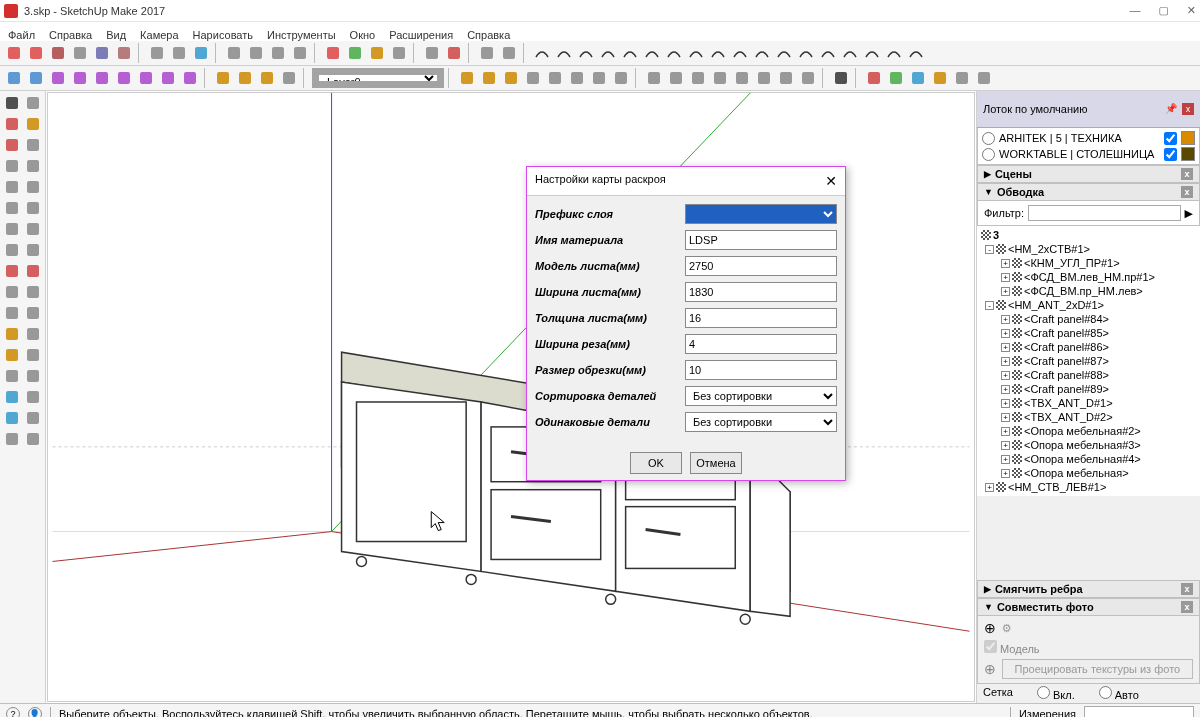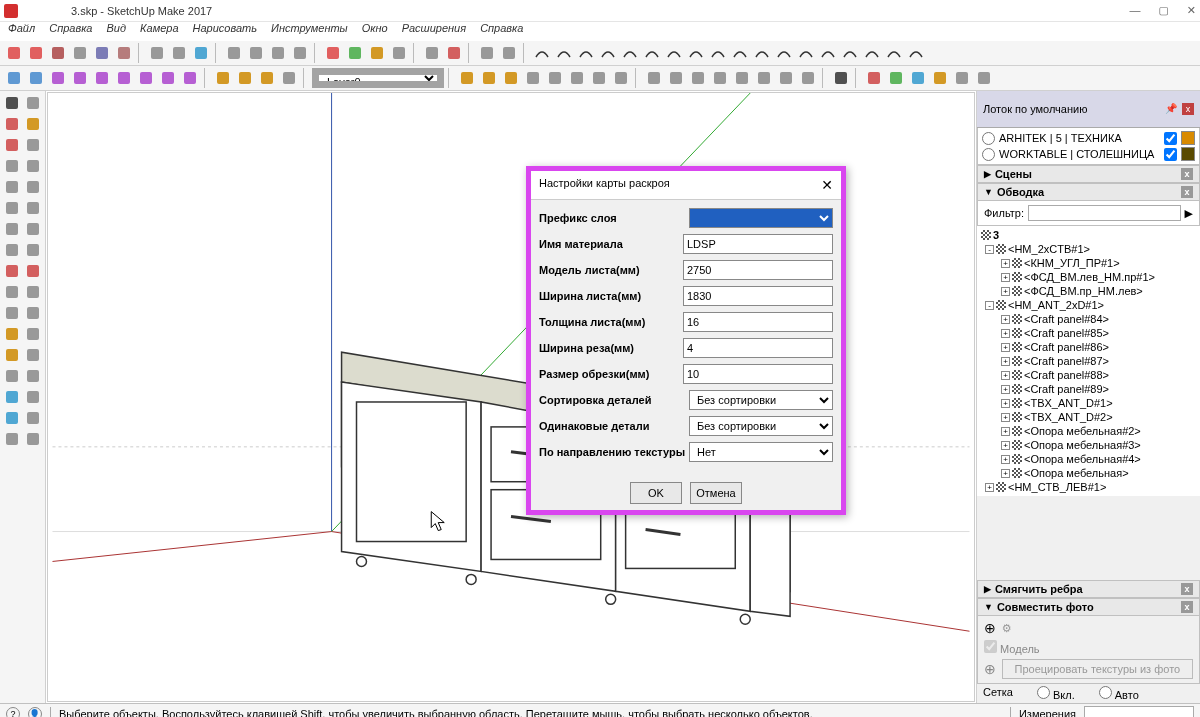--- a/index.html
+++ b/index.html
@@ -1,21 +1,21 @@
 <!DOCTYPE html>
 <html><head>
 <meta charset="utf-8">
 <style>
 * { margin:0; padding:0; box-sizing:border-box; font-family:"Segoe UI",Tahoma,sans-serif; font-size:11px; }
 body { background:#fff; width:1200px; height:717px; overflow:hidden; position:relative; }
 .titlebar { height:22px; background:#fff; display:flex; align-items:center; padding:0 4px; border-bottom:1px solid #e5e5e5; }
 .titlebar .logo { width:14px; height:14px; background:#d32f2f; border-radius:2px; margin-right:6px; }
-.titlebar .title { color:#333;margin-left:47px; }
+.titlebar .title { color:#333; }
 .winbtns { margin-left:auto; display:flex; gap:18px; color:#666; font-size:13px; }
-.menubar { height:19px; display:flex; align-items:flex-start; gap:14px; padding:0 8px; color:#333;font-style:italic; }
+.menubar { height:19px; display:flex; align-items:flex-end; gap:14px; padding:0 8px; color:#333; }
 .menubar span { cursor:pointer; }
 .toolbar { display:flex; align-items:center; padding:2px 4px; gap:2px; border-bottom:1px solid #d0d0d0; background:#f5f5f5; }
 .toolbar .sep { width:5px; height:20px; border-left:1px solid #bbb; margin:0 2px; }
 .tbtn { width:20px; height:20px; display:flex; align-items:center; justify-content:center; cursor:pointer; border-radius:2px; }
 .tbtn svg { width:16px; height:16px; }
 .layer-select { height:20px; width:132px; border:7px solid #a3a3a3; background:#fff; padding:0 4px; font-size:11px; }
 .main { display:flex; height:612px; }
 .leftbar { width:46px; background:#f5f5f5; border-right:1px solid #d0d0d0; display:flex; flex-wrap:wrap; padding:2px; gap:1px; align-content:flex-start; }
 .leftbar .tbtn { width:20px; height:20px; }
 .canvas { flex:1; background:#fff; position:relative; overflow:hidden; border:1px solid #ccc; margin:1px; }
@@ -26,26 +26,26 @@
 .panel-body { background:#fff; border:1px solid #c0c0c0; border-top:none; padding:2px 4px; }
 .radio-row { display:flex; align-items:center; gap:4px; padding:1px 0; }
 .radio-row input[type=checkbox] { margin-left:auto; }
 .swatch { width:14px; height:14px; border:1px solid #888; }
 .filter-row { display:flex; align-items:center; gap:4px; padding:2px; }
 .filter-row input { flex:1; height:16px; border:1px solid #aaa; }
 .tree { background:#fff; height:270px; overflow:auto; font-size:11px; padding:2px; }
 .tree-row { display:flex; align-items:center; gap:2px; padding:0 0 0 2px; white-space:nowrap; height:14px; }
 .tree-row .exp { width:9px; height:9px; border:1px solid #888; font-size:8px; line-height:7px; text-align:center; cursor:pointer; }
 .tree-row .dots { width:10px; height:10px; background:repeating-conic-gradient(#555 0 25%,#fff 0 50%) 0 0/4px 4px; }
-.dialog { position:absolute; left:526px; top:166px; width:320px; background:#f0f0f0; border:5px solid #d946ef; box-shadow:2px 2px 8px rgba(0,0,0,.3); z-index:100; }
+.dialog { position:absolute; left:526px; top:166px; width:320px; background:#f0f0f0; border:1px solid #d946ef; box-shadow:2px 2px 8px rgba(0,0,0,.3); z-index:100; }
 .dialog-title { background:#fff; padding:6px 8px; border-bottom:1px solid #ccc; display:flex; }
 .dialog-title .x { margin-left:auto; cursor:pointer; font-size:14px; }
 .dialog-body { padding:8px; }
 .dlg-row { display:flex; align-items:center; margin-bottom:6px; }
-.dlg-row label { width:150px; font-weight:bold; }
+.dlg-row label { width:150px; font-weight:bold;font-style:italic; }
 .dlg-row input, .dlg-row select { flex:1; height:20px; border:1px solid #888; padding:0 3px; background:#fff; }
 .dlg-row select.blue { background:#2060c0; color:#fff; }
 .dlg-btns { display:flex; justify-content:center; gap:8px; padding:6px; }
 .dlg-btns button { width:52px; height:22px; border:1px solid #888; background:#e8e8e8; cursor:pointer; }
 .statusbar { height:20px; border-top:1px solid #c0c0c0; display:flex; align-items:center; padding:0 6px; gap:8px; background:#f5f5f5; }
 .status-circle { width:14px; height:14px; border:1px solid #888; border-radius:50%; display:inline-flex; align-items:center; justify-content:center; font-size:9px; }
 .status-right { margin-left:auto; display:flex; align-items:center; gap:8px; }
 .status-right input { width:110px; height:15px; border:1px solid #aaa; padding:0 2px; }
 .panel-small { font-size:11px; padding:4px 6px; background:#f0f0f0; }
 .grid-row { display:flex; gap:24px; padding:2px 6px; }
@@ -888,24 +888,20 @@
         <input value="10" style="">
       </div>
       <div class="dlg-row">
         <label>Сортировка деталей</label>
         <select><option>Без сортировки</option></select>
       </div>
       <div class="dlg-row">
         <label>Одинаковые детали</label>
         <select><option>Без сортировки</option></select>
       </div>
-      <div class="dlg-row">
-        <label>По направлению текстуры</label>
-        <select><option>Нет</option></select>
-      </div>
     </div>
   <div class="dlg-btns">
     <button>OK</button>
     <button>Отмена</button>
   </div>
 </div>
 
 <div class="statusbar">
   <span class="status-circle">?</span>
   <span class="status-circle">👤</span>

